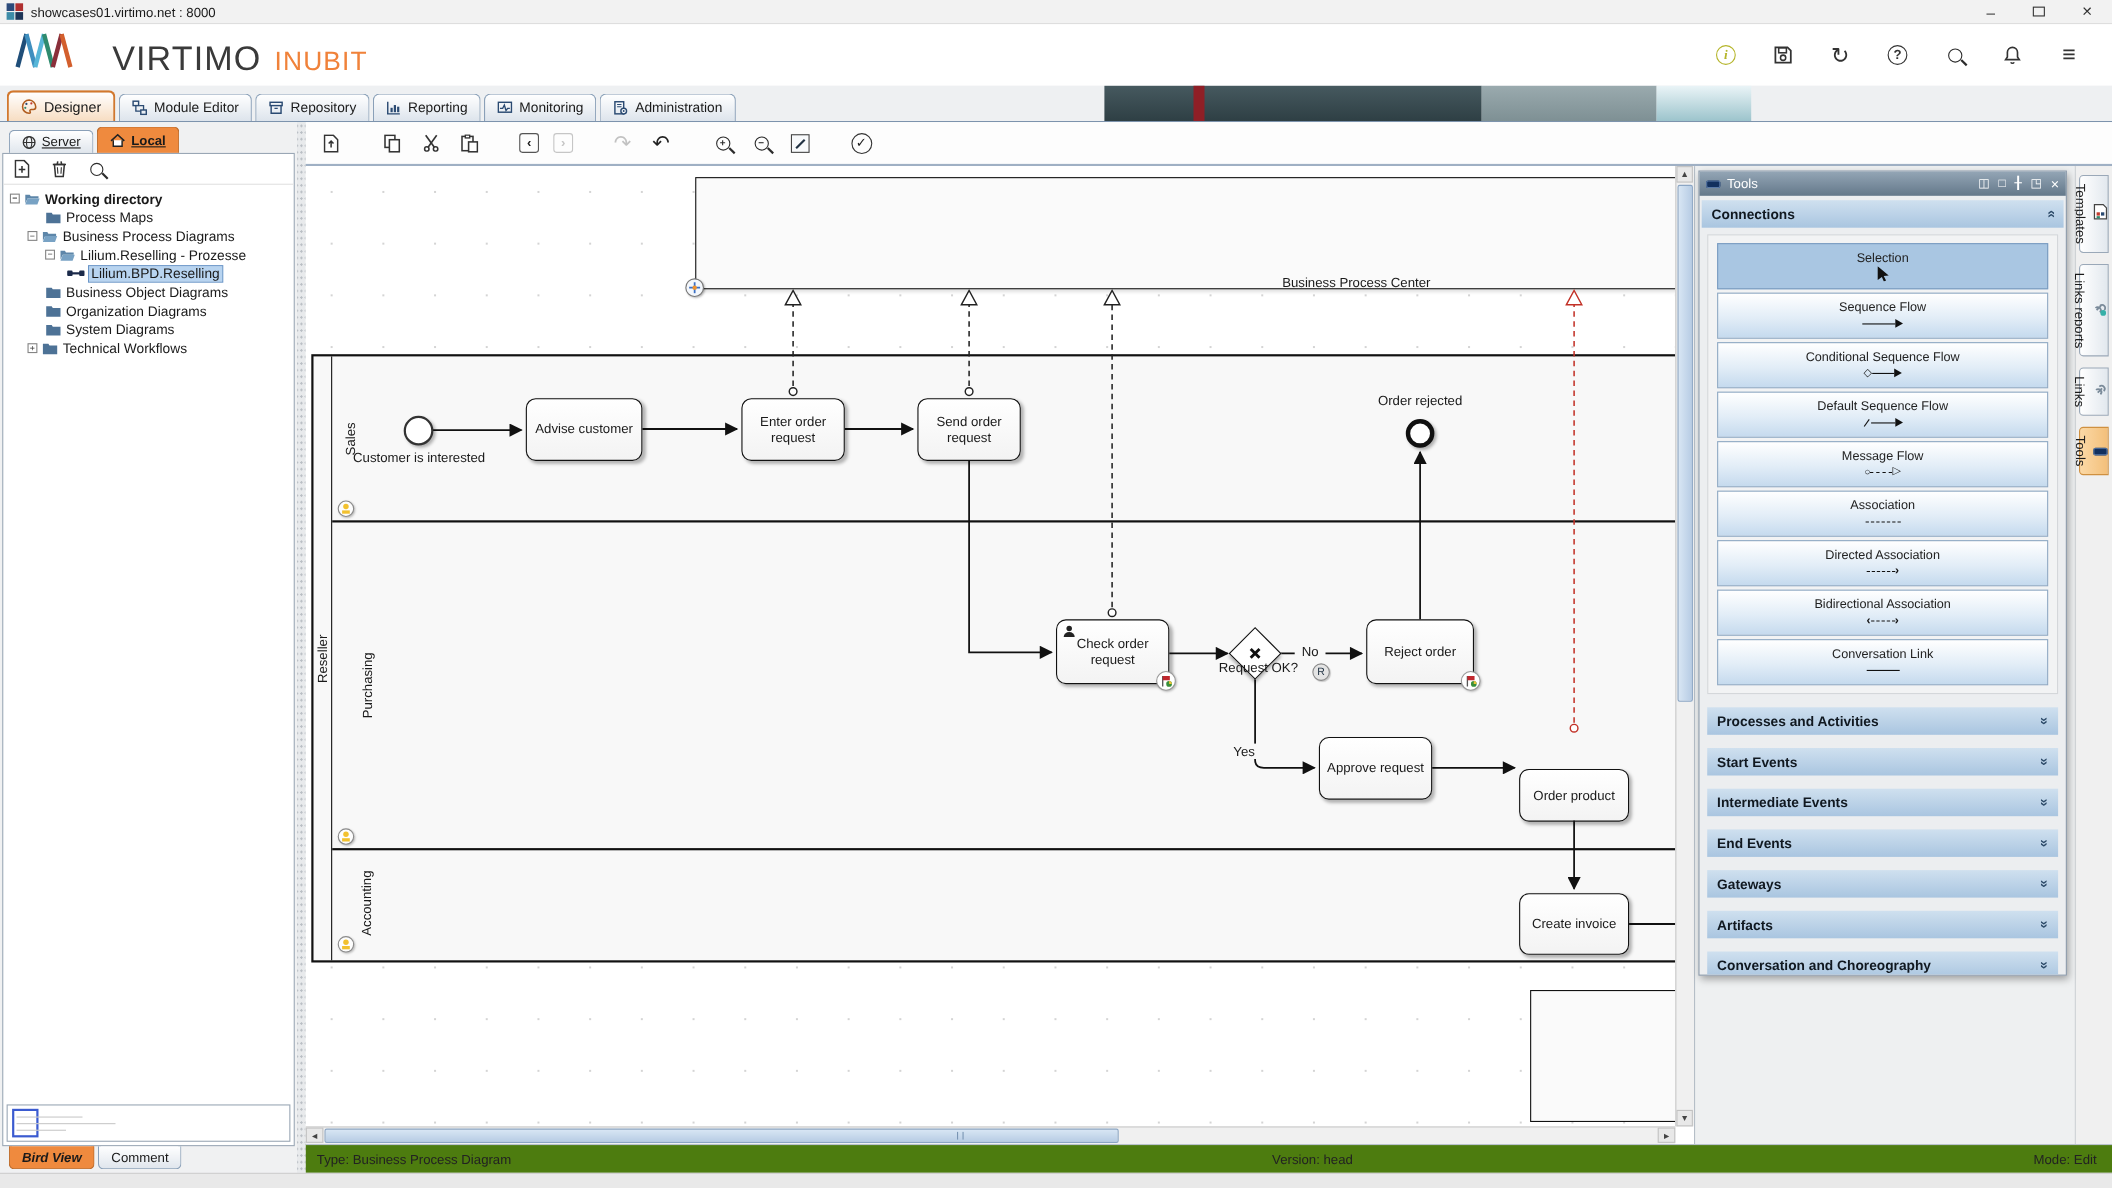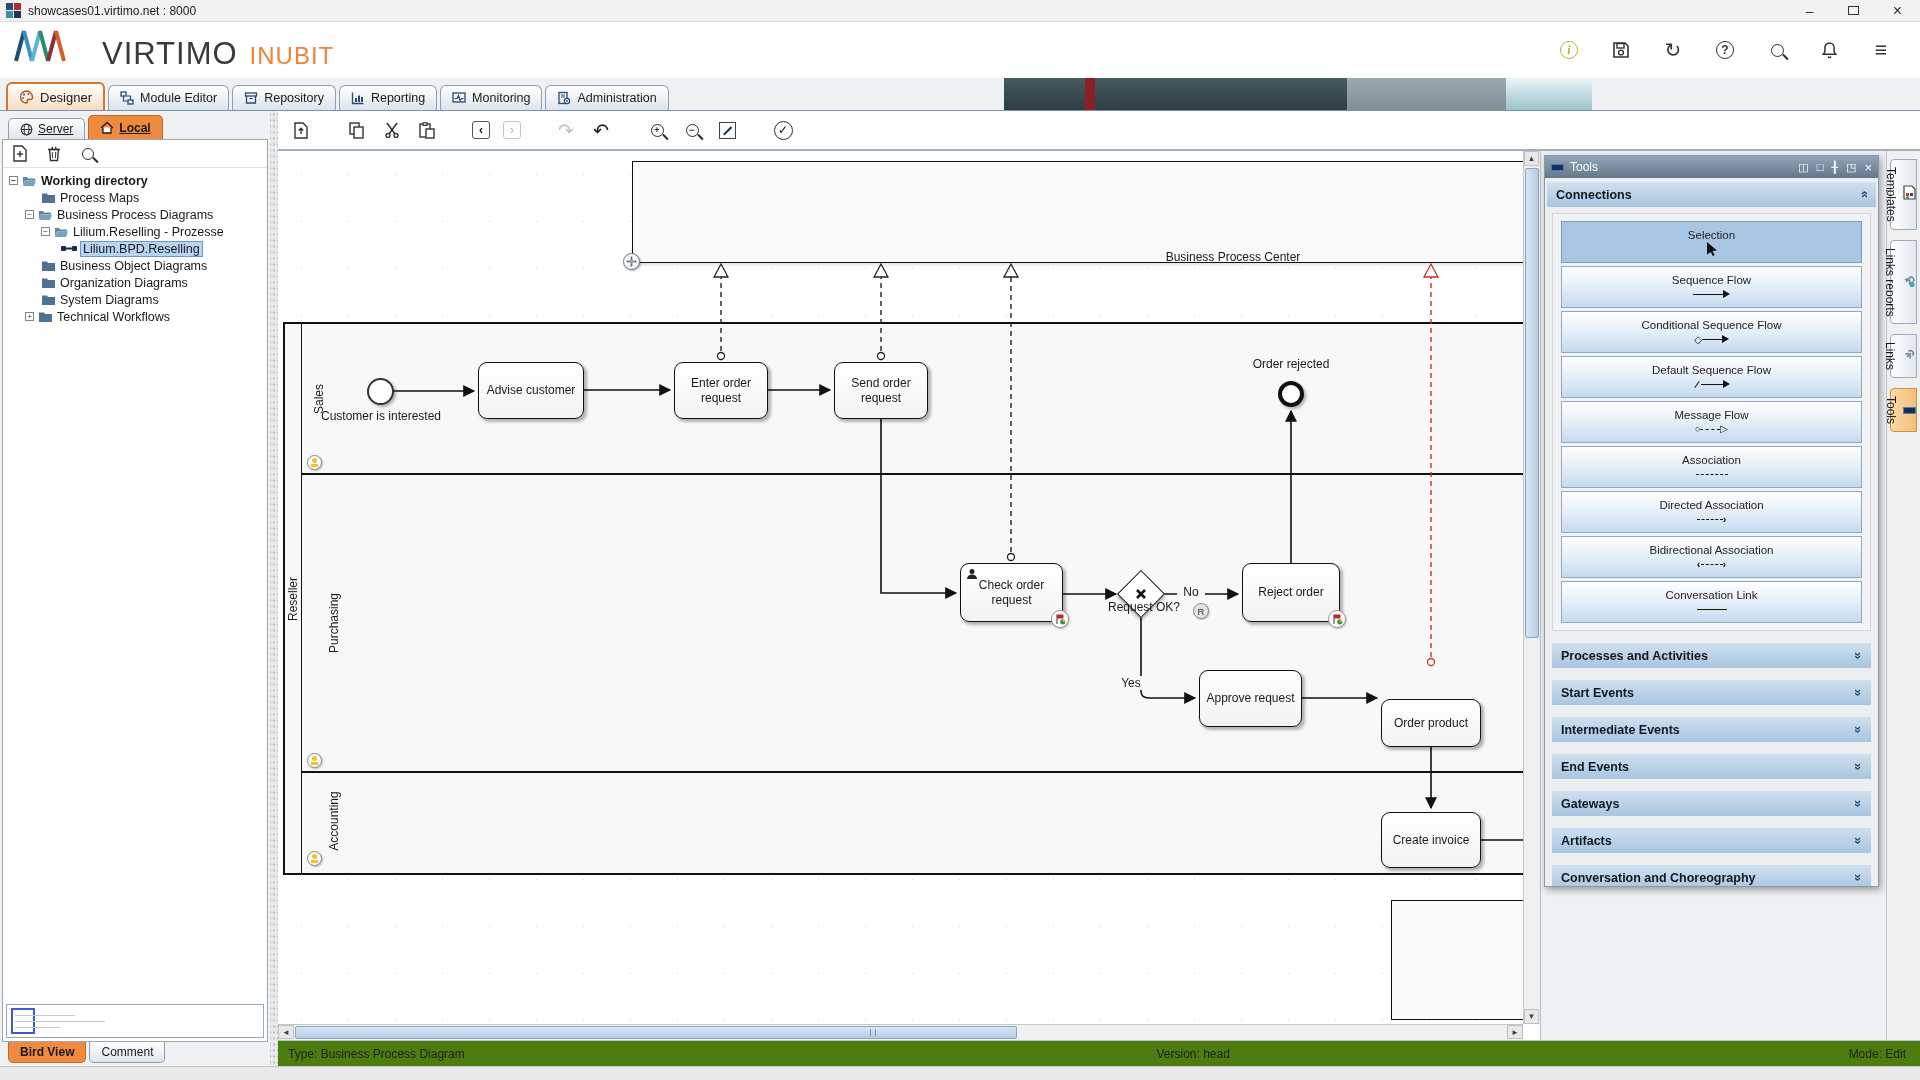--- a/index.html
+++ b/index.html
@@ -58,21 +58,21 @@
   .trow { display:flex; align-items:center; gap:4px; height:17px; white-space:nowrap; }
   .trow.bold { font-weight:bold; }
   .tsel { background:#b8d4f0; outline:1px solid #6a96c8; padding:0 2px; }
   .expander { width:9px; height:9px; border:1px solid #848484; background:#fff; font-size:8px; line-height:7px; text-align:center; color:#333; flex:none; }
   .birdview { height:34px; margin:3px; border:1px solid #9aa7b5; background:#fff; position:relative; }
   .bv-rect { position:absolute; left:4px; top:3px; width:24px; height:26px; border:2px solid #3b5bd0; }
   .bv-line { position:absolute; height:1px; background:#c9c9c9; }
   .side-bottom-tabs { height:24px; display:flex; gap:3px; padding-left:6px; align-items:flex-start; }
   .sbtab { height:21px; display:flex; align-items:center; padding:0 11px; font-size:12px; background:linear-gradient(#fff,#e0e6ed);
            border:1px solid #8aa0b8; border-top:none; border-radius:0 0 5px 5px; }
-  .sbtab.active { background:#ef8a3e; border-color:#bd6c2c; font-weight:bold; }
+  .sbtab.active { background:#ef8a3e; border-color:#bd6c2c; font-weight:bold;font-style:italic; }
 
   .splitter { width:8px; background:#e8eaec; background-image:radial-gradient(circle,#b9bec4 1px,transparent 1.2px); background-size:4px 6px; background-position:center; }
 
   
   .main-col { flex:1; display:flex; flex-direction:column; min-width:0; }
   .breadcrumb { height:28px; background:#fff; border:1px solid #b7c4d4; display:flex; align-items:center; justify-content:center; font-size:12.5px; color:#222; }
   .canvas-toolbar { height:40px; background:#fdfdfd; border-bottom:2px solid #9fb0c4; display:flex; align-items:center; gap:13px; padding:0 12px; }
   .cbtn { width:22px; height:22px; display:flex; align-items:center; justify-content:center; font-size:16px; color:#222; }
   .cbtn.disabled { color:#c2c2c2; }
   .tb-gap { width:8px; }

